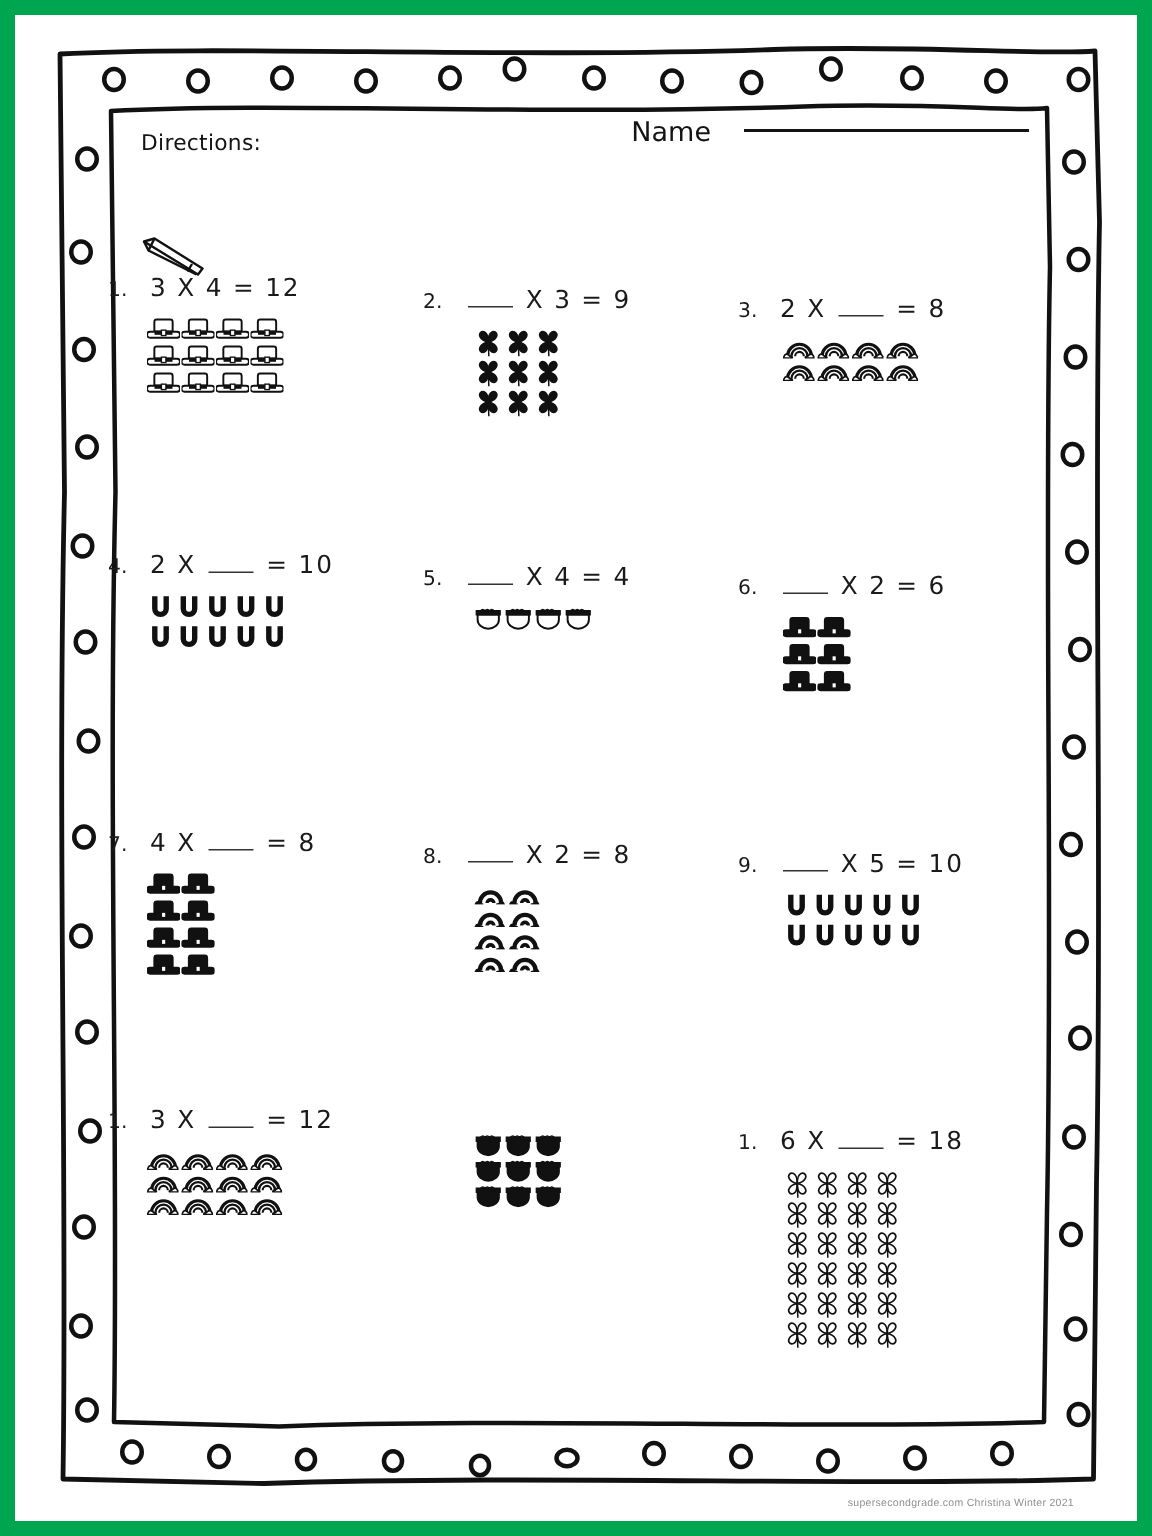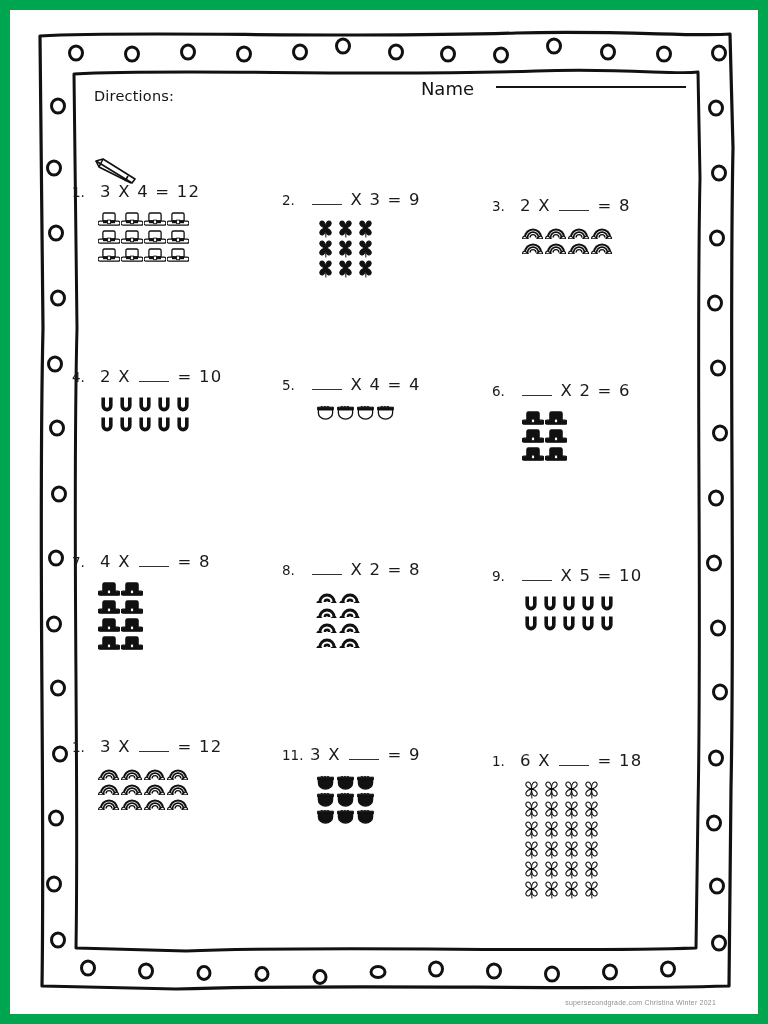--- a/index.html
+++ b/index.html
@@ -941,24 +941,20 @@
                   <path d="M3,12.5 A8,8 0 0 1 19,12.5" fill="none" stroke="#111" stroke-width="2.1"></path>
                   <path d="M5.6,12.5 A5.4,5.4 0 0 1 16.4,12.5" fill="none" stroke="#111" stroke-width="1.6"></path>
                   <path d="M8.1,12.5 A2.9,2.9 0 0 1 13.9,12.5" fill="none" stroke="#111" stroke-width="1.4"></path>
                   <path d="M0.6,12.8 q1.4,-3.2 4,-0.4 q2.1,0.3 1.5,1.3 h-6.1 z" fill="#fff" stroke="#111" stroke-width="1.1"></path>
                   <path d="M15,13.7 q-0.6,-1 1.5,-1.3 q2.6,-2.8 4,0.4 v0.9 z" fill="#fff" stroke="#111" stroke-width="1.1"></path>
                 </svg>
               </span>
             </div>
           </div>
           <div class="cell offset-b">
-            <div class="qline">
-              <span class="qnum">11.</span>
-              <span class="eq"><span>3</span> <span>X</span> <span class="blank"></span> <span>=</span> <span>9</span></span>
-            </div>
             <div class="models indent2" style="grid-template-columns: repeat(3, auto);">
               <span>
                 <svg class="icon" width="19" height="16" viewBox="0 0 19 16">
                   <path d="M2.4,5.6 h14.2 v3.5 a7.1,6 0 0 1 -14.2,0 z" fill="#111" stroke="#111" stroke-width="1.3"></path>
                   <path d="M1.6,3.2 h15.8 v2.6 h-15.8 z" fill="#111" stroke="#111" stroke-width="1"></path>
                   <path d="M4.4,3.2 q1.4,-1.8 3,0 q1.4,-1.8 3,0 q1.4,-1.8 3,0" fill="none" stroke="#111" stroke-width="1"></path>
                 </svg>
               </span>
               <span>
                 <svg class="icon" width="19" height="16" viewBox="0 0 19 16">

